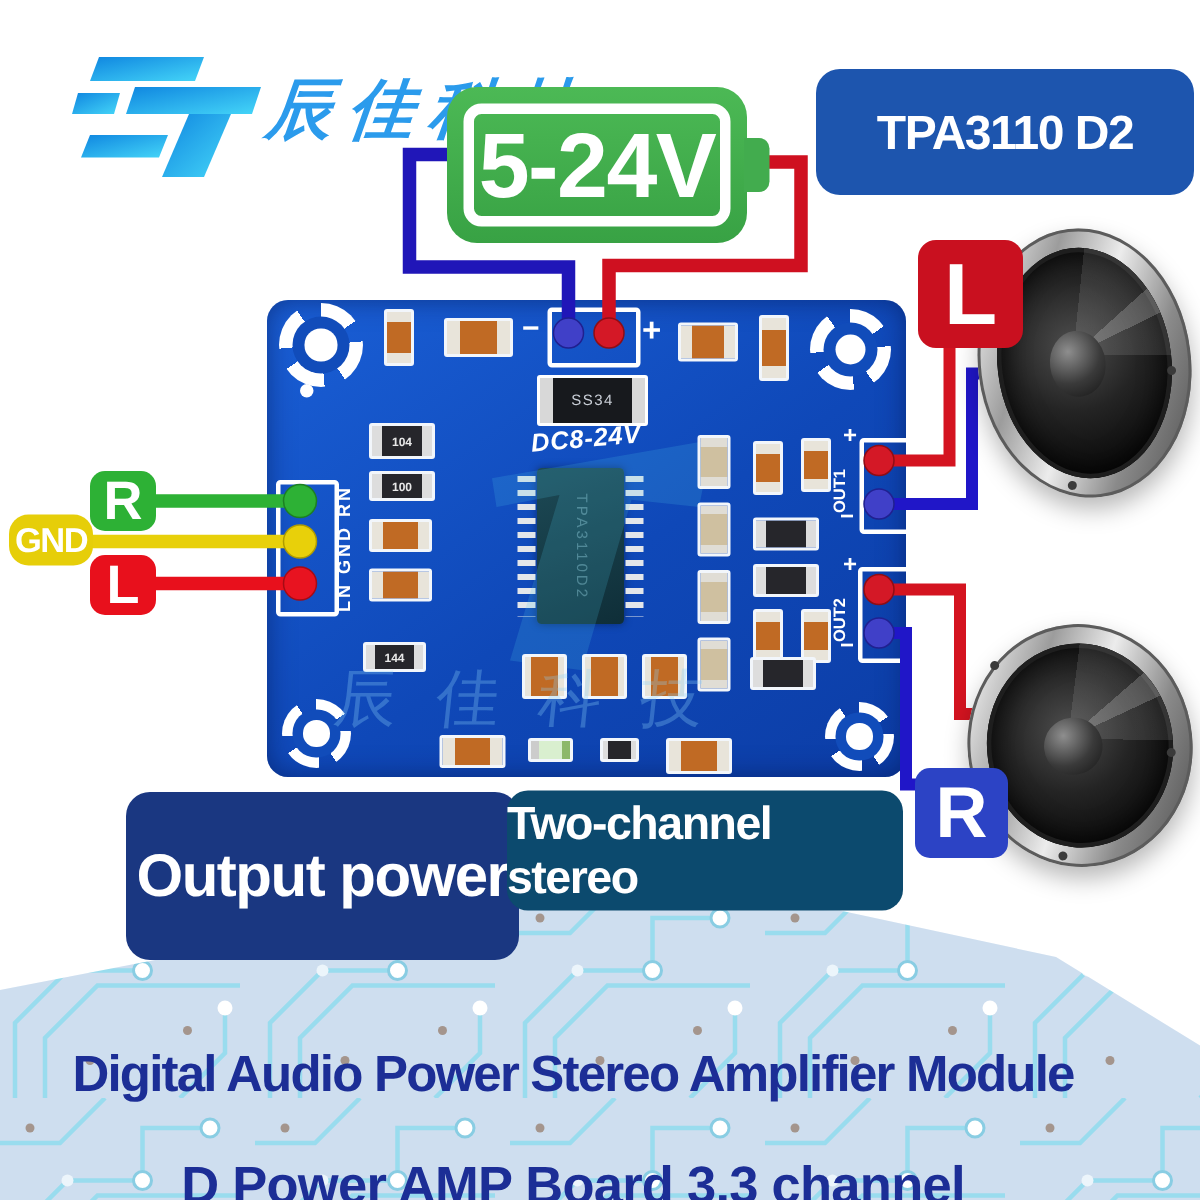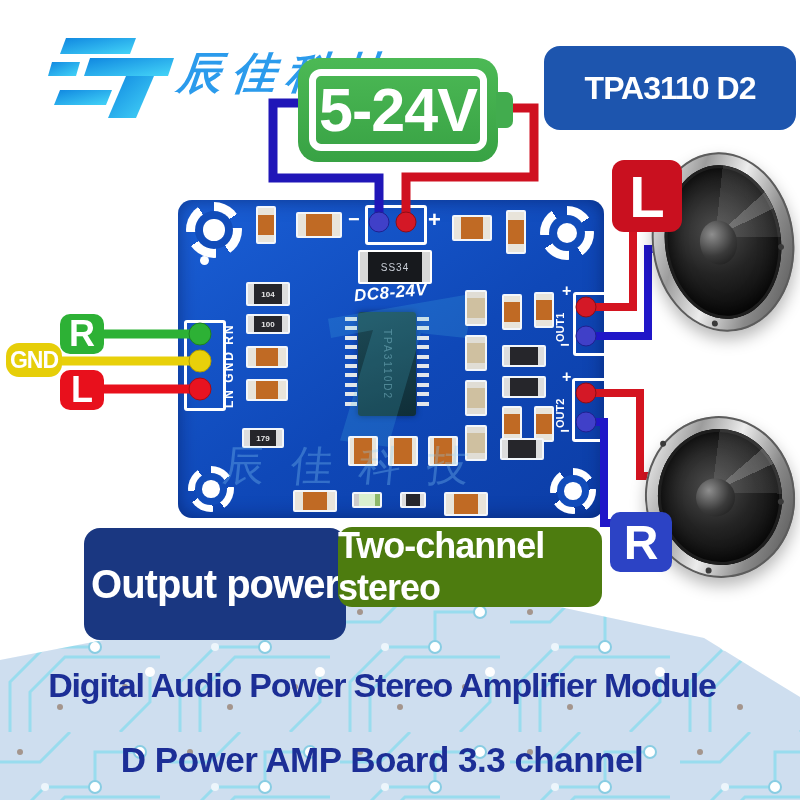--- a/index.html
+++ b/index.html
@@ -3,21 +3,21 @@
 <meta charset="utf-8">
 <style>
   html,body{margin:0;padding:0;}
   body{width:800px;height:800px;position:relative;overflow:hidden;background:#fff;
        font-family:"Liberation Sans",sans-serif;}
   .abs{position:absolute;}
   
   #pattern-band{left:0;top:592px;width:800px;height:208px;z-index:0;
     clip-path:polygon(0 68px,176px 34px,352px 9px,560px 15px,704px 46px,800px 105px,800px 208px,0 208px);}
   
-  .title-line{left:0;width:764px;text-align:center;color:#1c2e96;font-weight:bold;z-index:2;white-space:nowrap;}
+  .title-line{left:0;width:764px;text-align:center;color:#1c2e96;font-weight:bold;z-index:2;white-space:nowrap;margin-top:31px;}
   #title1{top:666px;font-size:34px;letter-spacing:-1.2px;}
   #title2{top:740px;font-size:35px;letter-spacing:-0.5px;}
   
   #logo-glyph{left:48px;top:28px;z-index:4;}
   #logo-text{left:178px;top:44px;z-index:4;font-size:44px;font-weight:bold;font-style:italic;
     color:#2b9bec;letter-spacing:10px;transform:skewX(-6deg);font-family:"DejaVu Sans",sans-serif;}
   
   #battery{left:298px;top:58px;width:200px;height:104px;border-radius:20px;z-index:4;
     background:linear-gradient(180deg,#4cb955,#38a244);display:flex;align-items:center;justify-content:center;}
   #battery::before{content:"";position:absolute;inset:11px;border:7px solid #fff;border-radius:12px;}
@@ -30,22 +30,22 @@
   
   .chip-label{display:flex;align-items:center;justify-content:center;color:#fff;font-weight:bold;z-index:4;}
   #lbl-speaker-l{left:612px;top:160px;width:70px;height:72px;background:#c9101f;border-radius:12px;font-size:58px;}
   #lbl-speaker-r{left:610px;top:512px;width:62px;height:60px;background:#2c43c5;border-radius:10px;font-size:48px;}
   #lbl-in-r{left:60px;top:314px;width:44px;height:40px;background:#2db135;border-radius:10px;font-size:36px;}
   #lbl-in-gnd{left:6px;top:343px;width:56px;height:34px;background:#e6ce09;border-radius:13px;font-size:23px;letter-spacing:-1px;}
   #lbl-in-l{left:60px;top:370px;width:44px;height:40px;background:#e8101c;border-radius:10px;font-size:36px;}
   #badge-power{left:84px;top:528px;width:262px;height:112px;background:#1a3781;border-radius:16px;z-index:4;
     display:flex;flex-direction:column;align-items:center;justify-content:center;color:#fff;font-weight:bold;
     font-size:40px;line-height:50px;letter-spacing:-1px;}
-  #badge-stereo{left:338px;top:527px;width:264px;height:80px;background:#4d7c0f;border-radius:14px;z-index:4;
-    display:flex;align-items:center;justify-content:center;color:#fff;font-weight:bold;font-size:36px;letter-spacing:-1px;}
+  #badge-stereo{left:338px;top:527px;width:264px;height:80px;background:#0c4a6e;border-radius:14px;z-index:4;
+    display:flex;align-items:center;justify-content:center;color:#fff;font-weight:bold;font-size:31px;letter-spacing:-1px;}
   
   #board{left:178px;top:200px;width:426px;height:318px;border-radius:14px;z-index:1;
     background:linear-gradient(145deg,#1a5fd6,#0f48b8 55%,#0c3da6);
     box-shadow:inset 0 0 18px rgba(0,15,70,.5);}
   .hole{position:absolute;border-radius:50%;
     background:conic-gradient(#fff 0 55deg,rgba(255,255,255,0) 55deg 85deg,#fff 85deg 145deg,rgba(255,255,255,0) 145deg 175deg,#fff 175deg 235deg,rgba(255,255,255,0) 235deg 265deg,#fff 265deg 325deg,rgba(255,255,255,0) 325deg 355deg);}
   .hole::before{content:"";position:absolute;inset:16%;border-radius:50%;background:#114cba;}
   .hole::after{content:"";position:absolute;inset:31%;border-radius:50%;background:#fff;}
   .silk{position:absolute;color:#fff;font-weight:bold;}
   .silk-rect{position:absolute;border:3px solid #fff;border-radius:3px;}
@@ -176,21 +176,21 @@
   <div class="abs" id="board-watermark">辰佳科技</div>
   <div id="board-components">
       <div class="cmp cap-v" style="left: 78px; top: 6px; width: 20px; height: 38px;"></div>
       <div class="cmp cap-h" style="left: 118px; top: 12px; width: 46px; height: 26px;"></div>
       <div class="cmp cap-h" style="left: 274px; top: 15px; width: 40px; height: 26px;"></div>
       <div class="cmp cap-v" style="left: 328px; top: 10px; width: 20px; height: 44px;"></div>
       <div class="cmp res-h" style="left: 68px; top: 82px; width: 44px; height: 24px;">104</div>
       <div class="cmp res-h" style="left: 68px; top: 114px; width: 44px; height: 20px;">100</div>
       <div class="cmp cap-h" style="left: 68px; top: 146px; width: 42px; height: 22px;"></div>
       <div class="cmp cap-h" style="left: 68px; top: 179px; width: 42px; height: 22px;"></div>
-      <div class="cmp res-h" style="left: 64px; top: 228px; width: 42px; height: 20px;">179</div>
+      <div class="cmp res-h" style="left: 64px; top: 228px; width: 42px; height: 20px;">144</div>
       <div class="cmp cap-t" style="left: 287px; top: 90px; width: 22px; height: 36px;"></div>
       <div class="cmp cap-t" style="left: 287px; top: 135px; width: 22px; height: 36px;"></div>
       <div class="cmp cap-t" style="left: 287px; top: 180px; width: 22px; height: 36px;"></div>
       <div class="cmp cap-t" style="left: 287px; top: 225px; width: 22px; height: 36px;"></div>
       <div class="cmp cap-v" style="left: 324px; top: 94px; width: 20px; height: 36px;"></div>
       <div class="cmp cap-v" style="left: 356px; top: 92px; width: 20px; height: 36px;"></div>
       <div class="cmp res-h" style="left: 324px; top: 145px; width: 44px; height: 22px;"></div>
       <div class="cmp res-h" style="left: 324px; top: 176px; width: 44px; height: 22px;"></div>
       <div class="cmp cap-v" style="left: 324px; top: 206px; width: 20px; height: 36px;"></div>
       <div class="cmp cap-v" style="left: 356px; top: 206px; width: 20px; height: 36px;"></div>

